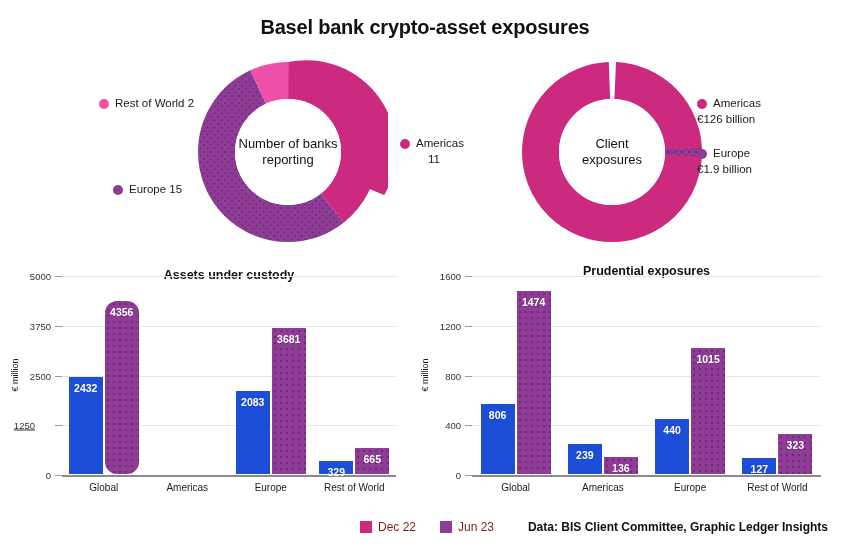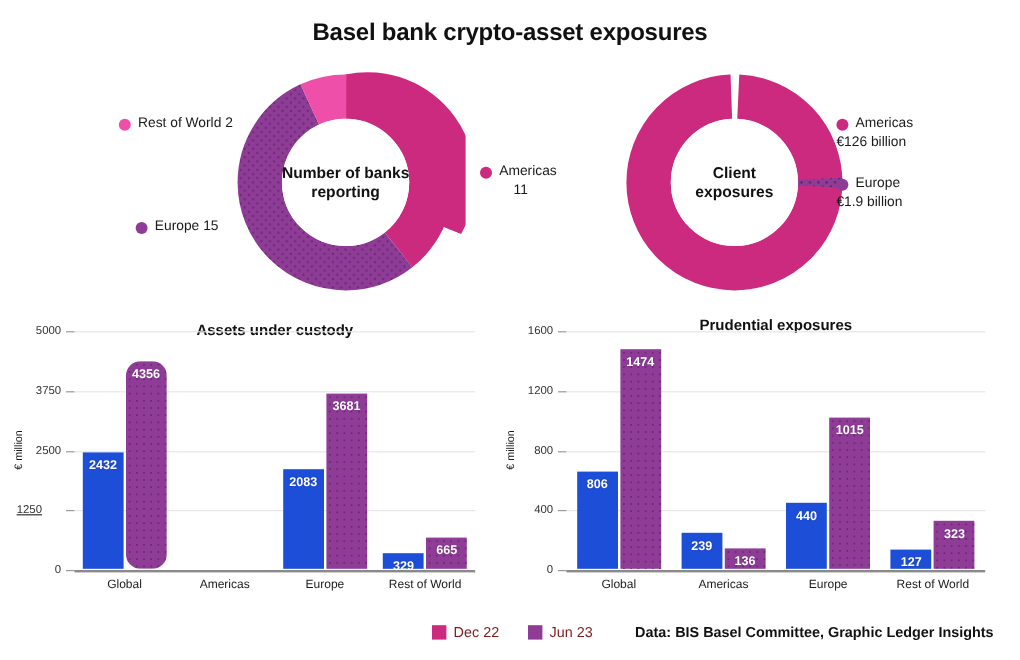--- a/index.html
+++ b/index.html
@@ -23,21 +23,21 @@
 
   
   .donut-wrap{position:absolute;}
   .donut-svg{display:block;}
   .donut-center{
     position:absolute;left:0;top:0;width:100%;height:100%;
     display:flex;flex-direction:column;align-items:center;justify-content:center;
     pointer-events:none;
   }
   .donut-center span{
-    font-size:13px;font-weight:bold;line-height:1.2;text-align:center;color:#111;
+    font-size:13px;font-weight:normal;line-height:1.2;text-align:center;color:#111;
   }
 
   .legend-item{position:absolute;display:flex;align-items:flex-start;gap:6px;}
   .legend-dot{
     width:10px;height:10px;border-radius:50%;flex:0 0 auto;margin-top:3px;
   }
   .legend-txt{font-size:11.5px;line-height:1.35;color:#1a1a1a;white-space:nowrap;}
 
   
   .legend-stack{position:absolute;}
@@ -234,21 +234,21 @@
       <div class="gridline" style="left: 52px; top: 113.5px; width: 349px;"></div>
       <div class="ytickmark" style="left: 45px; top: 113.5px; width: 7px;"></div>
       <div class="ytick" style="top: 113.5px; right: 374px;">800</div>
       <div class="gridline" style="left: 52px; top: 63.75px; width: 349px;"></div>
       <div class="ytickmark" style="left: 45px; top: 63.75px; width: 7px;"></div>
       <div class="ytick" style="top: 63.75px; right: 374px;">1200</div>
       <div class="gridline" style="left: 52px; top: 14px; width: 349px;"></div>
       <div class="ytickmark" style="left: 45px; top: 14px; width: 7px;"></div>
       <div class="ytick" style="top: 14px; right: 374px;">1600</div>
       <div class="baseline" style="left: 52px; top: 213px; width: 349px;"></div>
-      <div class="bar dec" style="left: 60.625px; width: 34px; height: 81px; bottom: 33px; text-decoration: underline;">
+      <div class="bar dec" style="left: 60.625px; width: 34px; height: 70px; bottom: 33px; text-decoration: underline;">
         <div class="bar-val">806</div>
       </div>
       <div class="bar jun" style="left: 96.625px; width: 34px; height: 183.329px; bottom: 33px;">
         <div class="bar-val">1474</div>
       </div>
       <div class="xtick" style="left: 52px; width: 87.25px; top: 220px;">Global</div>
       <div class="bar dec" style="left: 147.875px; width: 34px; height: 29.7256px; bottom: 33px;">
         <div class="bar-val">239</div>
       </div>
       <div class="bar jun" style="left: 183.875px; width: 34px; height: 16.915px; bottom: 33px;">
@@ -273,16 +273,16 @@
 
   <div class="footer">
     <div class="foot-legend" style="left:360px;top:2px;">
       <span class="swatch dec"></span>
       <span class="foot-txt">Dec 22</span>
     </div>
     <div class="foot-legend" style="left:440px;top:2px;">
       <span class="swatch jun"></span>
       <span class="foot-txt">Jun 23</span>
     </div>
-    <div class="credit">Data: BIS Basel Committee, Graphic Ledger Insights</div>
+    <div class="credit">Data: BIS Client Committee, Graphic Ledger Insights</div>
   </div>
 
 </div>
 
 </body></html>

